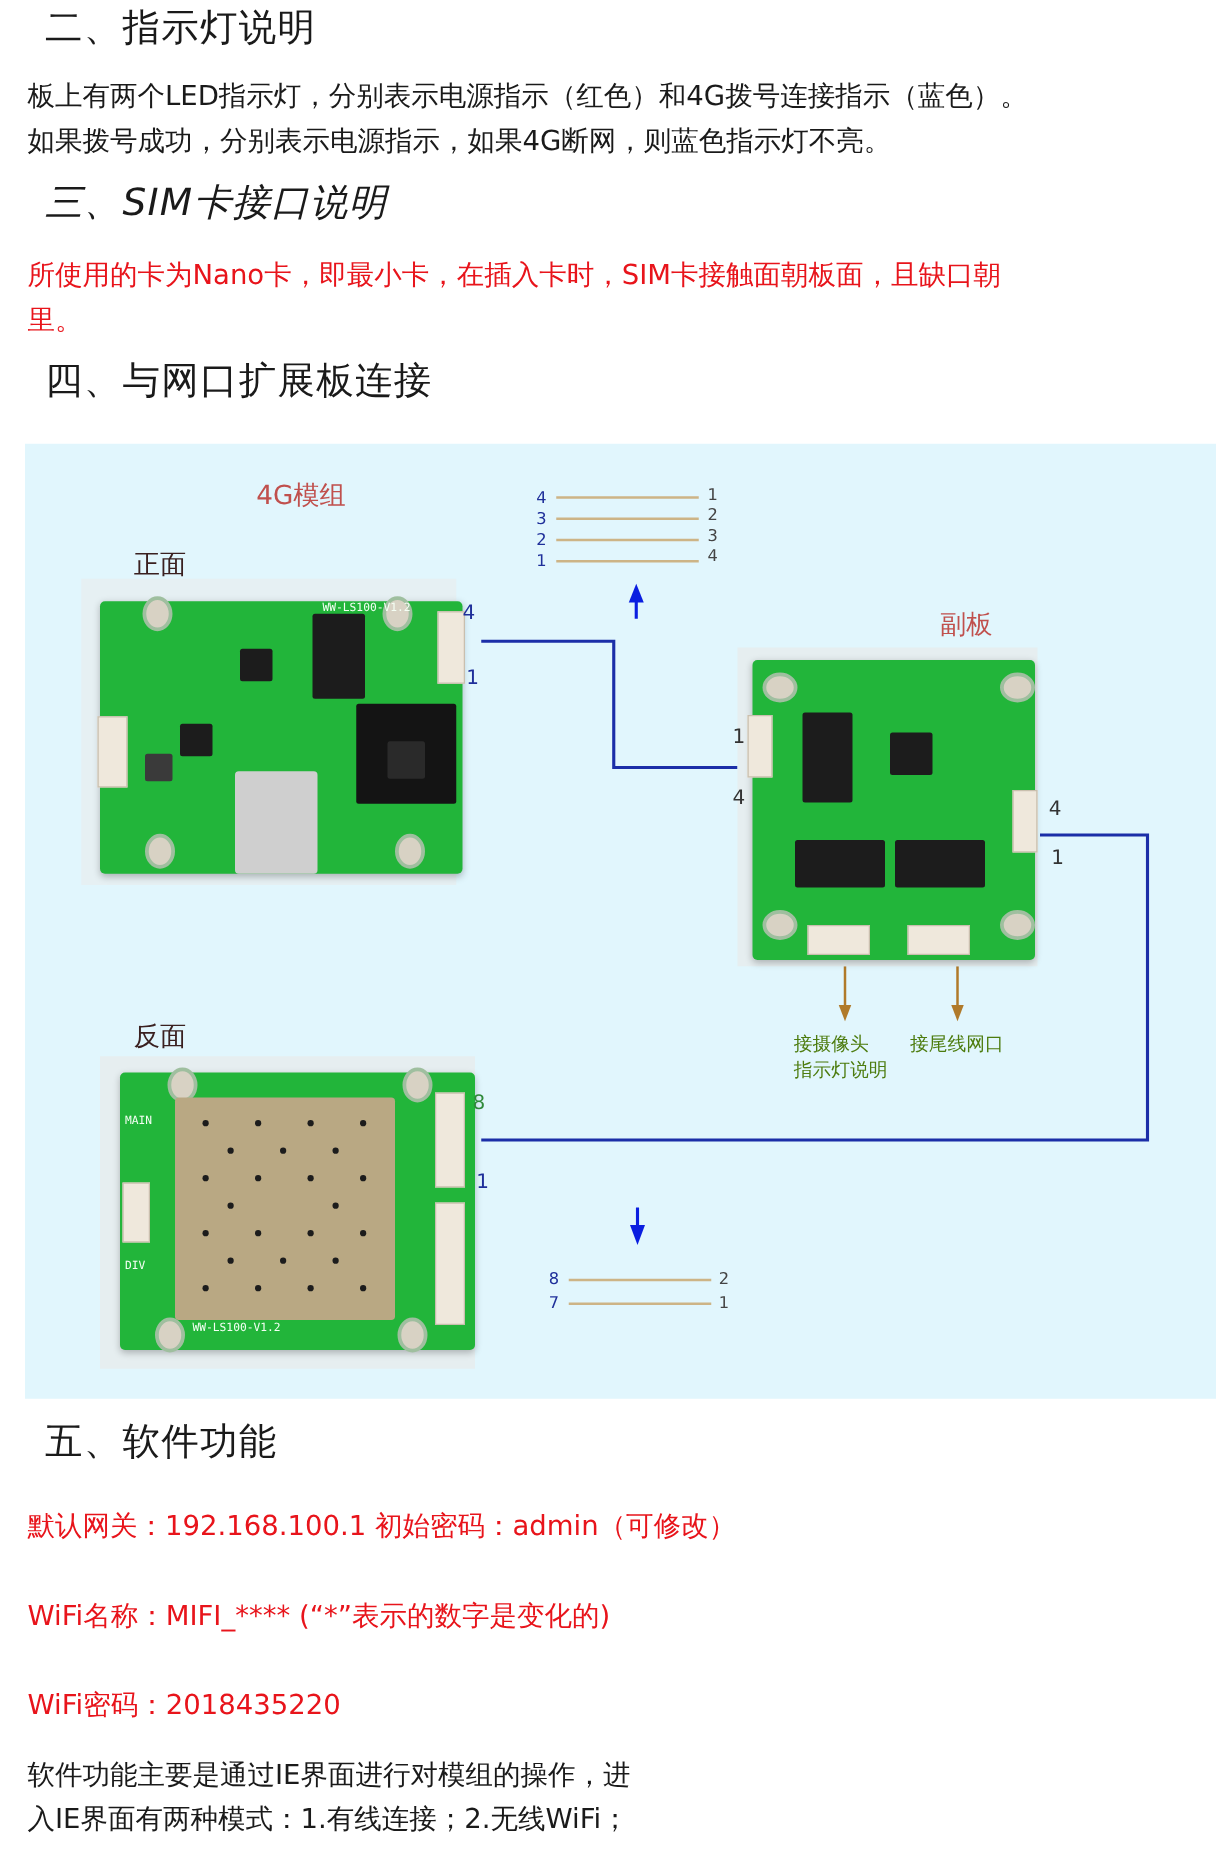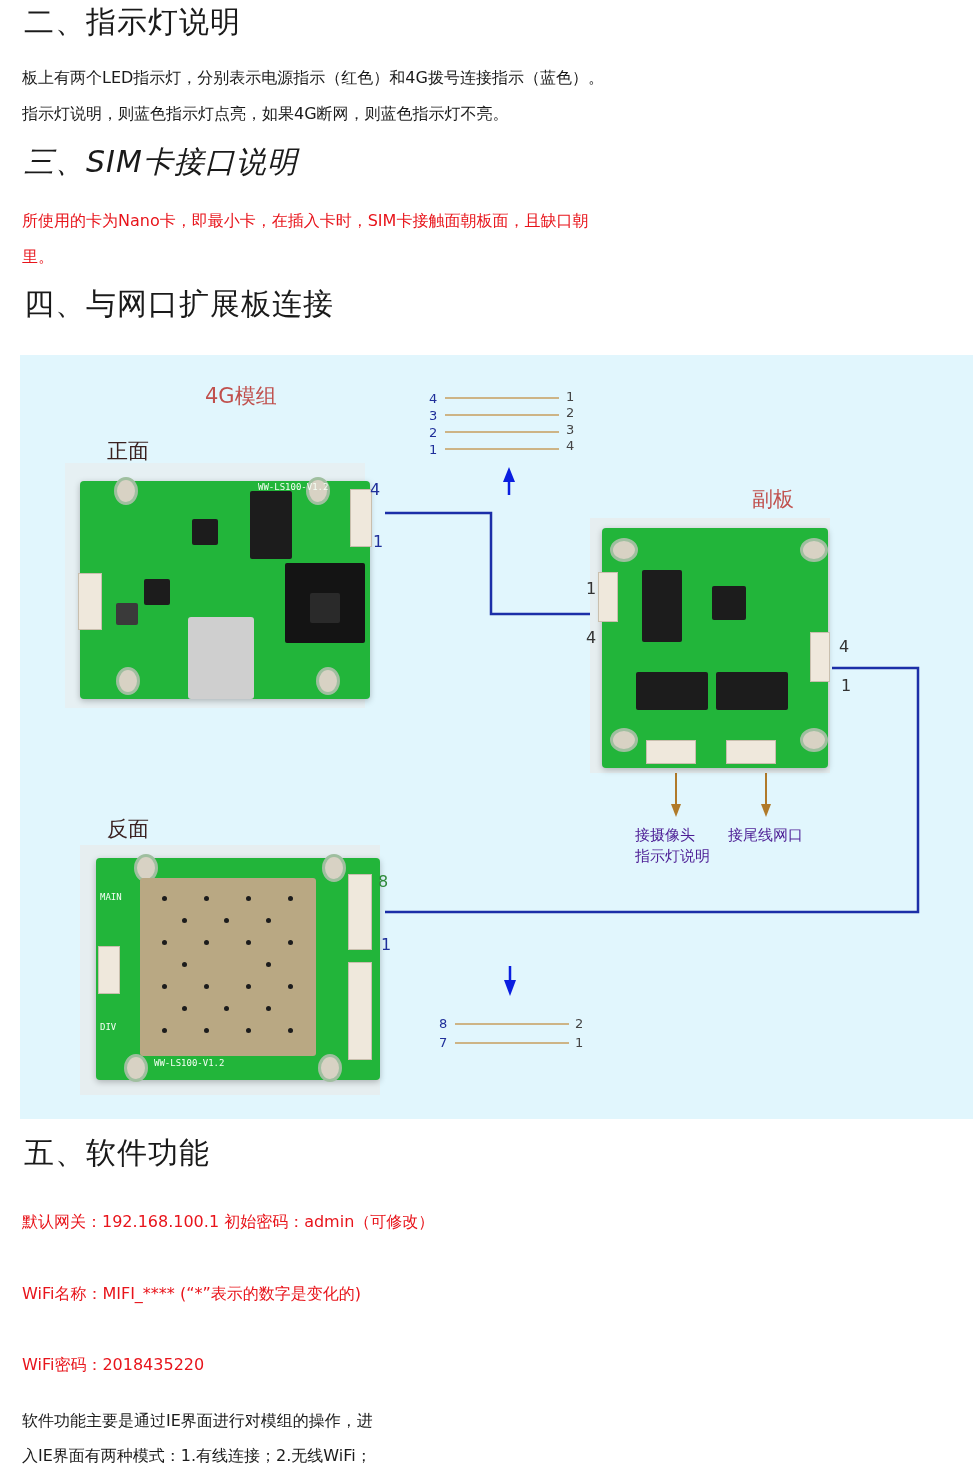--- a/index.html
+++ b/index.html
@@ -1,22 +1,22 @@
 <!DOCTYPE html>
 <html><head>
 <meta charset="utf-8">
 <style>
   html, body { margin: 0; padding: 0; background: #ffffff; }
   body {
     width: 973px; height: 1480px; position: relative; overflow: hidden;
     font-family: "DejaVu Sans", "Liberation Sans", sans-serif; color: #1a1a1a;
   }
   .abs { position: absolute; }
-  .h2 { font-size: 30px; font-weight: normal; left: 24px; letter-spacing: 1px; white-space: nowrap; }
-  .p { font-size: 16px; left: 22px; white-space: nowrap; line-height: 36px; }
+  .h2 { font-size: 30px; font-weight: normal; left: 36px; letter-spacing: 1px; white-space: nowrap; }
+  .p { font-size: 22px; left: 22px; white-space: nowrap; line-height: 36px; }
   .red { color: #e8141b; }
   .diagram {
     left: 20px; top: 355px; width: 953px; height: 764px;
     background: #e1f6fd;
   }
   .lbl-red { color: #c0504d; font-size: 21px; }
   .lbl-dark { color: #3a2020; font-size: 21px; }
   .pin-blue { color: #1f2f9a; font-size: 13px; }
   .pin-gray { color: #444; font-size: 13px; }
   .pin-big-blue { color: #1f2f9a; font-size: 16px; }
@@ -24,28 +24,28 @@
   .pin-green { color: #2f8a3a; font-size: 16px; }
   .wire { position: absolute; height: 2px; background: #cdb486; }
   .pcb { position: absolute; background: #22b53a; border-radius: 4px; box-shadow: 0 2px 6px rgba(0,0,0,0.25); }
   .photo-bg { position: absolute; background: #e9eef0; }
   .hole { position: absolute; border-radius: 50%; background: #d8d2c4; border: 3px solid #9fbf9f; }
   .chip { position: absolute; background: #1c1c1c; border-radius: 2px; }
   .conn { position: absolute; background: #efe8dc; border: 1px solid #c9bfae; }
   .shield { position: absolute; background: #b9a883; border-radius: 3px; }
   .dot { position: absolute; width: 5px; height: 5px; border-radius: 50%; background: #1c1c1c; }
   .silk { position: absolute; color: #f4fff4; font-size: 9px; font-family: "DejaVu Sans Mono", monospace; white-space: nowrap; }
-  .caption { color: #4c1d95; font-size: 15px; line-height: 21px; }
+  .caption { color: #4d7c0f; font-size: 15px; line-height: 21px; }
 </style>
 </head>
 <body>
 
 <div class="abs h2" style="top:2px;">二、指示灯说明</div>
 <div class="abs p" style="top:60px;">板上有两个LED指示灯，分别表示电源指示（红色）和4G拨号连接指示（蓝色）。</div>
-<div class="abs p" style="top:96px;">指示灯说明，则蓝色指示灯点亮，如果4G断网，则蓝色指示灯不亮。</div>
+<div class="abs p" style="top:96px;">如果拨号成功，分别表示电源指示，如果4G断网，则蓝色指示灯不亮。</div>
 
 <div class="abs h2" style="top:142px;font-style:italic;">三、SIM卡接口说明</div>
 <div class="abs p red" style="top:203px;">所使用的卡为Nano卡，即最小卡，在插入卡时，SIM卡接触面朝板面，且缺口朝</div>
 <div class="abs p red" style="top:239px;">里。</div>
 
 <div class="abs h2" style="top:284px;">四、与网口扩展板连接</div>
 
 <div class="abs diagram">
 
   <div class="abs lbl-red" style="left:185px; top:27px;">4G模组</div>
@@ -178,21 +178,21 @@
         <div class="dot" style="left:126px; top:128px;"></div>
       <div class="dot" style="left:22px; top:150px;"></div>
         <div class="dot" style="left:64px; top:150px;"></div>
         <div class="dot" style="left:106px; top:150px;"></div>
         <div class="dot" style="left:148px; top:150px;"></div>
     </div>
     <div class="conn" style="left:252px; top:16px; width:22px; height:74px;"></div>
     <div class="conn" style="left:252px; top:104px; width:22px; height:96px;"></div>
     <div class="conn" style="left:2px; top:88px; width:20px; height:46px;"></div>
     <div class="silk" style="left:4px; top:34px;">MAIN</div>
-    <div class="silk" style="left:4px; top:164px;">DIV</div>
+    <div class="silk" style="left:4px; top:150px;">DIV</div>
     <div class="silk" style="left:58px; top:200px;">WW-LS100-V1.2</div>
   </div>
   <div class="abs pin-green" style="left:358px; top:517px;">8</div>
   <div class="abs pin-big-blue" style="left:361px; top:580px;">1</div>
 </div>
 
 <div class="abs h2" style="top:1133px;">五、软件功能</div>
 <div class="abs p red" style="top:1204px;">默认网关：192.168.100.1  初始密码：admin（可修改）</div>
 <div class="abs p red" style="top:1276px;">WiFi名称：MIFI_**** (“*”表示的数字是变化的)</div>
 <div class="abs p red" style="top:1347px;">WiFi密码：2018435220</div>

